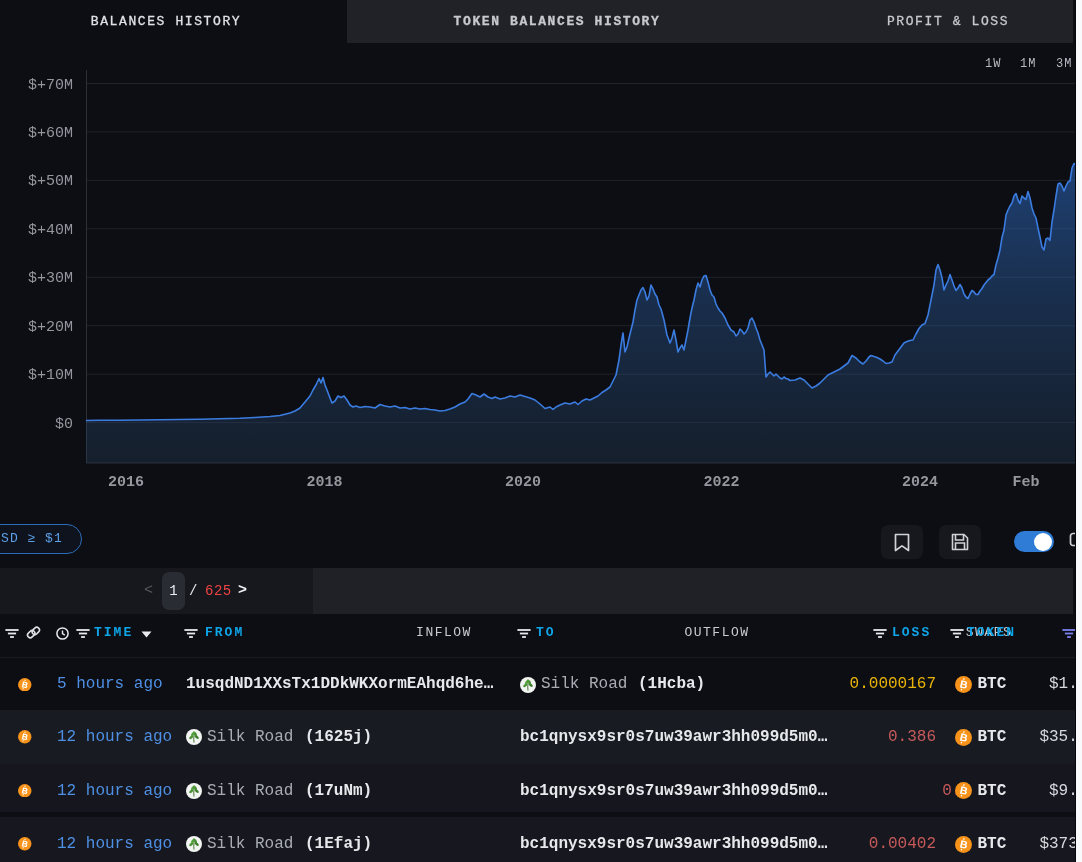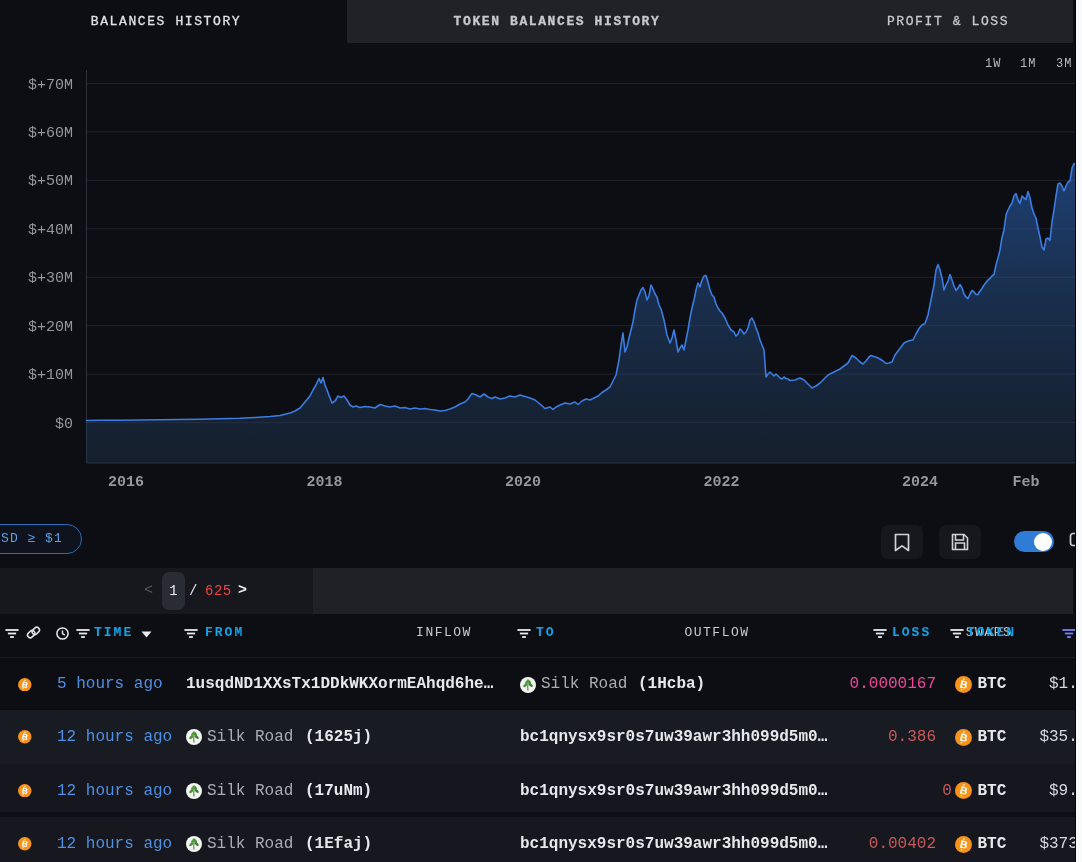--- a/index.html
+++ b/index.html
@@ -30,21 +30,21 @@
   #onebox { position:absolute; left:162px; top:4px; width:23px; height:38px; background:#2a2c33; border-radius:7px; color:#eceef0; font-size:14px; text-align:center; line-height:38px; }
   
   #thead { }
   .hlbl { position:absolute; top:625px; height:16px; line-height:16px; font-size:13px; font-weight:bold; letter-spacing:2px; color:#0ea5e9; white-space:nowrap; }
   
   .row { position:absolute; left:0; width:1076px; height:54px; border-top:1px solid #1a1c23; }
   .cell { position:absolute; top:50%; transform:translateY(-50%); white-space:nowrap; font-size:16px; letter-spacing:0; }
   .time { color:#4e90e4; }
   .white { color:#e6e8eb; font-weight:bold; }
   .gray { color:#a9acb3; }
-  .green { color:#ec4899;text-align:right; }
+  .green { color:#eab308;text-align:right; }
   .red { color:#c65959; }
   .usd { color:#d6d9dd; }
   .ralign { transform:translate(-100%,-50%); }
   
   #edgeline { position:absolute; left:1074.5px; top:0; width:1.5px; height:862px; background:#04060b; }
   #whitestrip { position:absolute; left:1076px; top:0; width:6px; height:862px; background:#f9fafc; }
 </style>
 </head>
 <body>
 <div id="page">

